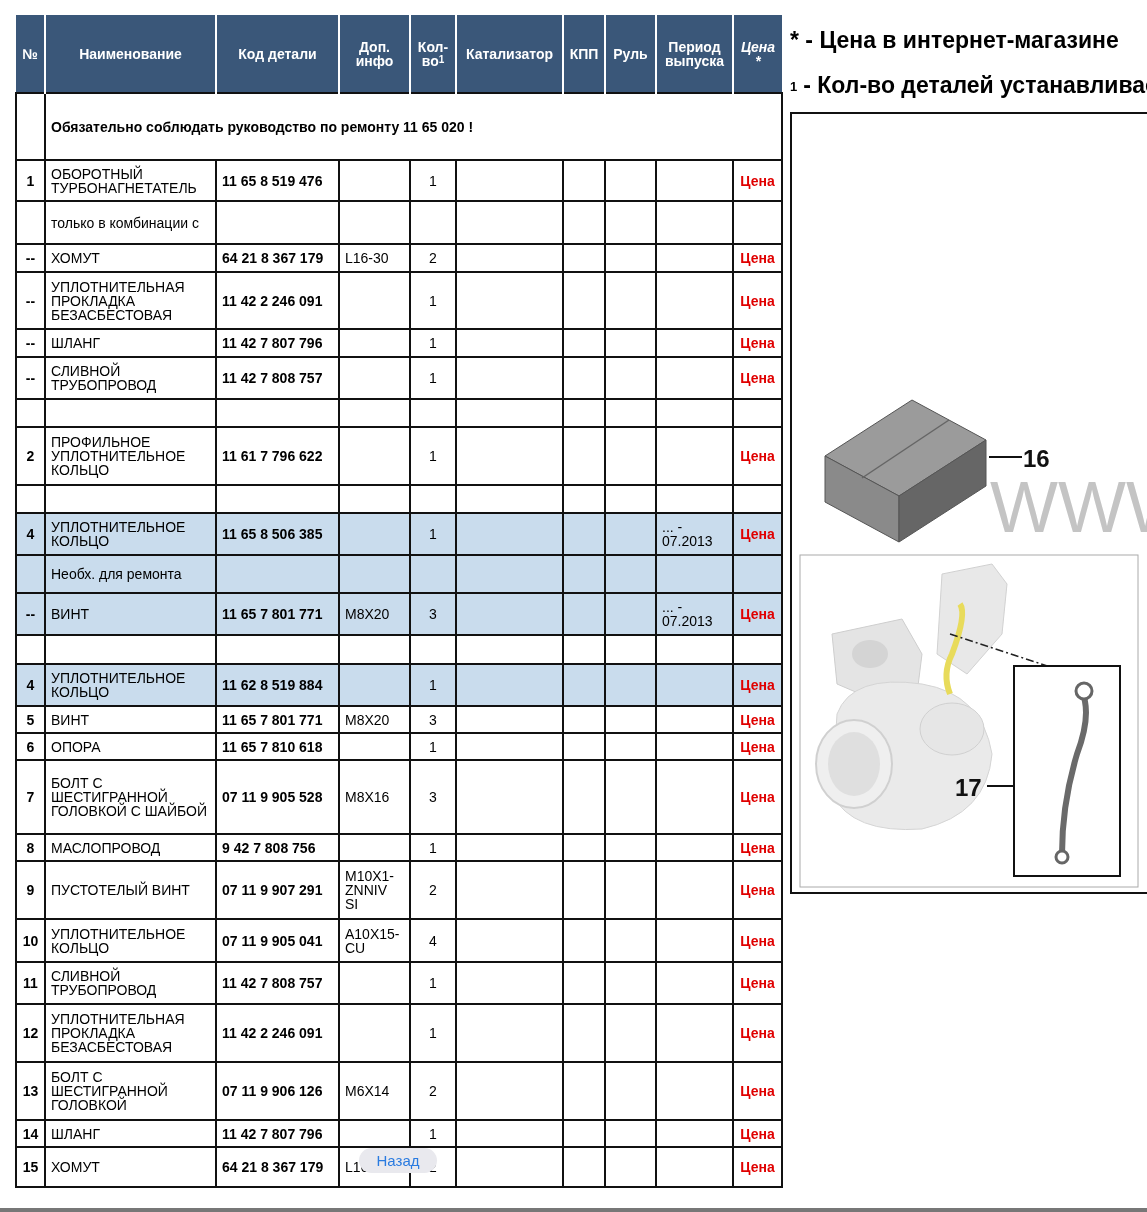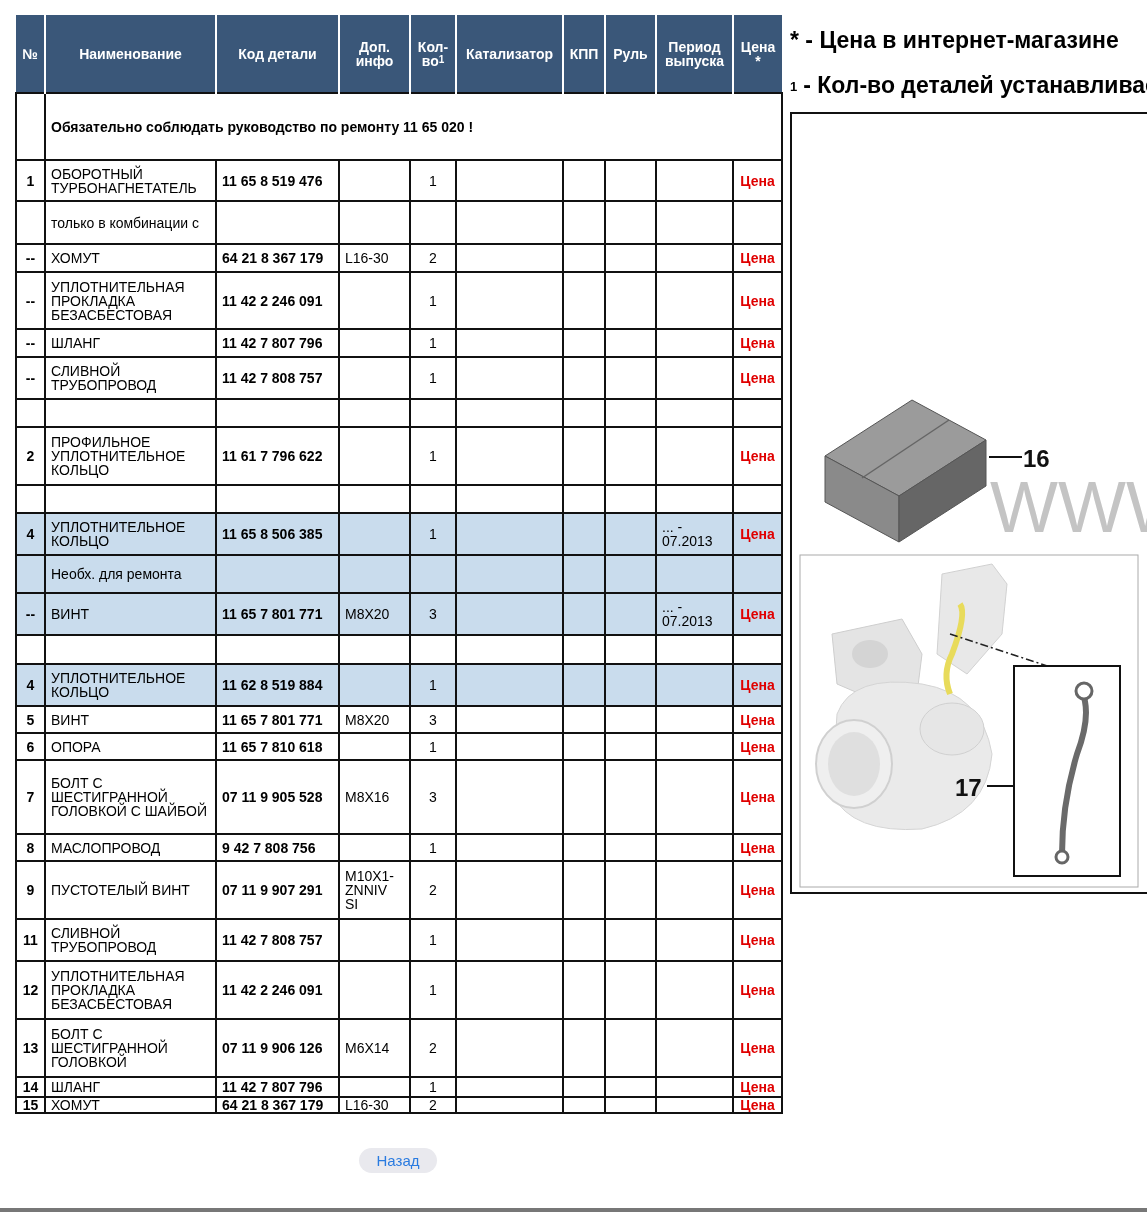--- a/index.html
+++ b/index.html
@@ -43,21 +43,21 @@
     <tr>
       <th>№</th>
       <th>Наименование</th>
       <th>Код детали</th>
       <th style="padding:18px 10px;">Доп. инфо</th>
       <th style="padding:0 6px;"><span>Кол-во</span><span class="sup">1</span></th>
       <th>Катализатор</th>
       <th>КПП</th>
       <th>Руль</th>
       <th style="padding:8px 8px;">Период выпуска</th>
-      <th style="padding:17px 6px;">Цена *</th>
+      <th style="padding:17px 6px;font-style:italic;">Цена *</th>
     </tr>
   </thead>
   <tbody id="parts-body">
     <tr style="height:67px;">
       <td></td>
       <td colspan="9" class="note-cell">Обязательно соблюдать руководство по ремонту 11 65 020 !</td>
     </tr>
   <tr style="height: 41px;">
         <td class="num">1</td>
         <td class="name">ОБОРОТНЫЙ ТУРБОНАГНЕТАТЕЛЬ</td>
@@ -279,20 +279,32 @@
         <td class="name">ПУСТОТЕЛЫЙ ВИНТ</td>
         <td class="code">07 11 9 907 291</td>
         <td class="extra">M10X1-ZNNIV SI</td>
         <td class="qty">2</td>
         <td></td>
         <td></td>
         <td></td>
         <td class="period"></td>
         <td class="price">Цена</td>
       </tr>
+      <tr style="height: 43px;">
+        <td class="num">10</td>
+        <td class="name">УПЛОТНИТЕЛЬНОЕ КОЛЬЦО</td>
+        <td class="code">07 11 9 905 041</td>
+        <td class="extra">A10X15-CU</td>
+        <td class="qty">4</td>
+        <td></td>
+        <td></td>
+        <td></td>
+        <td class="period"></td>
+        <td class="price">Цена</td>
+      </tr>
       <tr style="height: 42px;">
         <td class="num">11</td>
         <td class="name">СЛИВНОЙ ТРУБОПРОВОД</td>
         <td class="code">11 42 7 808 757</td>
         <td class="extra"></td>
         <td class="qty">1</td>
         <td></td>
         <td></td>
         <td></td>
         <td class="period"></td>
@@ -315,33 +327,33 @@
         <td class="name">БОЛТ С ШЕСТИГРАННОЙ ГОЛОВКОЙ</td>
         <td class="code">07 11 9 906 126</td>
         <td class="extra">M6X14</td>
         <td class="qty">2</td>
         <td></td>
         <td></td>
         <td></td>
         <td class="period"></td>
         <td class="price">Цена</td>
       </tr>
-      <tr style="height: 20px;">
+      <tr style="height: 27px;">
         <td class="num">14</td>
         <td class="name">ШЛАНГ</td>
         <td class="code">11 42 7 807 796</td>
         <td class="extra"></td>
         <td class="qty">1</td>
         <td></td>
         <td></td>
         <td></td>
         <td class="period"></td>
         <td class="price">Цена</td>
       </tr>
-      <tr style="height: 16px;">
+      <tr style="height: 40px;">
         <td class="num">15</td>
         <td class="name">ХОМУТ</td>
         <td class="code">64 21 8 367 179</td>
         <td class="extra">L16-30</td>
         <td class="qty">2</td>
         <td></td>
         <td></td>
         <td></td>
         <td class="period"></td>
         <td class="price">Цена</td>

